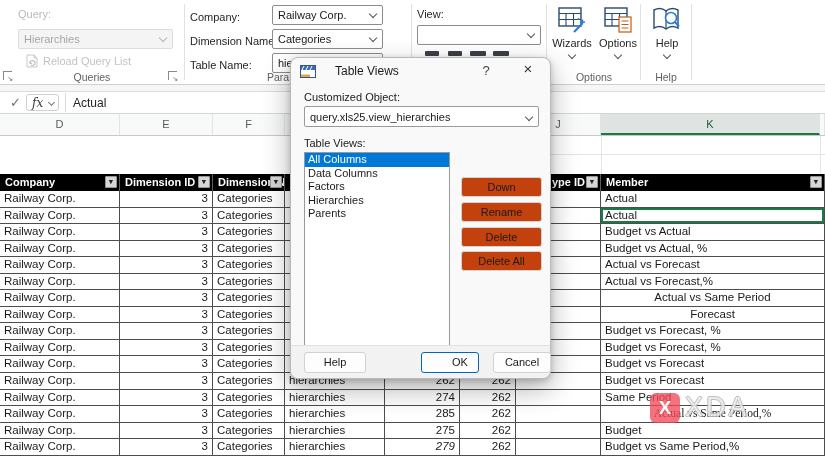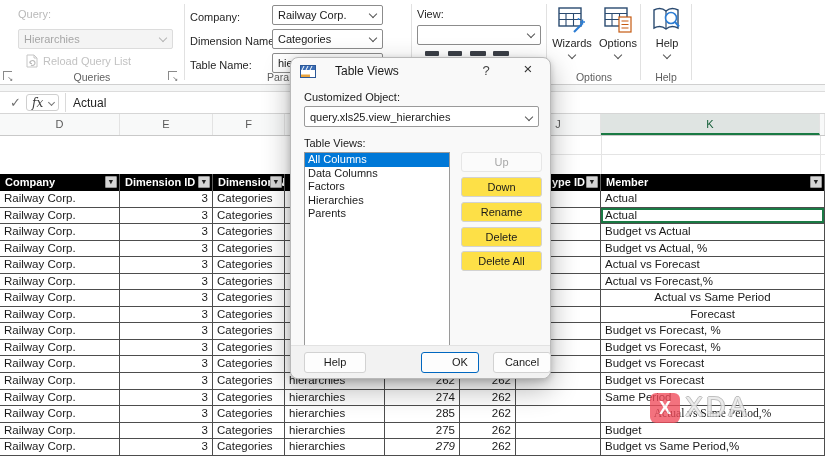--- a/index.html
+++ b/index.html
@@ -54,21 +54,21 @@
   
   .dialog { position:absolute; left:290px; top:57px; width:261px; height:322px; background:#f9f9f9; border:1px solid #b9b9b9; border-radius:8px; box-shadow:0 10px 28px rgba(0,0,0,0.30), 0 2px 6px rgba(0,0,0,0.18); z-index:20; }
   .dtitle { position:absolute; left:0; top:0; width:100%; height:26px; display:flex; align-items:center; padding-left:9px; gap:19px; font-size:12px; color:#1a1a1a; }
   .dhelp { position:absolute; right:56px; top:5px; font-size:13px; color:#444; width:16px; text-align:center; }
   .dclose { position:absolute; right:12px; top:2px; font-size:15px; color:#333; width:20px; text-align:center; }
   .dlabel { position:absolute; font-size:11px; color:#1a1a1a; }
   .dselect { position:absolute; left:13px; top:48px; width:235px; height:21px; background:#fff; border:1px solid #9a9a9a; border-radius:2px; font-size:11px; padding:4px 18px 0 5px; white-space:nowrap; overflow:hidden; }
   .listbox { position:absolute; left:13px; top:94px; width:146px; height:200px; background:#fff; border:1px solid #9a9a9a; overflow:hidden; }
   .lb-item { height:13.5px; font-size:11px; padding:0 0 0 3px; line-height:13.5px; white-space:nowrap; }
   .lb-item.sel { background:#0078d7; color:#fff; }
-  .dbtn { position:absolute; left:170px; width:81px; height:20px; background:#fde047; border:1px solid #d2d2d2; border-radius:3px; font-size:11px; text-align:center; line-height:18px; color:#1a1a1a; }
+  .dbtn { position:absolute; left:170px; width:81px; height:20px; background:#c2410c; border:1px solid #d2d2d2; border-radius:3px; font-size:11px; text-align:center; line-height:18px; color:#1a1a1a; }
   .dbtn.disabled { color:#a8a8a8; border-color:#e6e6e6; background:#fbfbfb; }
   .dfooter { position:absolute; left:0; bottom:0; width:100%; height:33px; background:#f2f2f2; border-top:1px solid #e2e2e2; border-radius:0 0 8px 8px; }
   .fbtn { position:absolute; top:6px; height:21px; background:#fdfdfd; border:1px solid #d2d2d2; border-radius:3px; font-size:11px; text-align:center; line-height:19px; }
   .fbtn.ok { border:1px solid #0067c0;padding-left:20px; }
 
   
   .watermark { position:absolute; left:650px; top:392px; display:flex; align-items:center; gap:5px; z-index:6; opacity:0.85; }
   .wm-badge { width:30px; height:30px; border-radius:6px; background:rgba(240,75,90,0.92); color:#fff; font-weight:bold; font-size:18px; text-align:center; line-height:30px; }
   .wm-text { font-size:27px; font-weight:normal; letter-spacing:3px; color:rgba(255,255,255,0.70);
              text-shadow:1px 0 0 #b5b5b5, -1px 0 0 #b5b5b5, 0 1px 0 #b5b5b5, 0 -1px 0 #b5b5b5; }
@@ -409,21 +409,20 @@
 
   <div class="dlabel" style="left:13px; top:79px">Table Views:</div>
   <div class="listbox">
     <div class="lb-item sel">All Columns</div>
     <div class="lb-item">Data Columns</div>
     <div class="lb-item">Factors</div>
     <div class="lb-item">Hierarchies</div>
     <div class="lb-item">Parents</div>
   </div>
 
-  <div class="dbtn disabled" style="top:94px">Up</div>
   <div class="dbtn" style="top:119px">Down</div>
   <div class="dbtn" style="top:144px">Rename</div>
   <div class="dbtn" style="top:169px">Delete</div>
   <div class="dbtn" style="top:193px">Delete All</div>
 
   <div class="dfooter">
     <div class="fbtn" style="left:13px; width:62px">Help</div>
     <div class="fbtn ok" style="left:130px; width:58px">OK</div>
     <div class="fbtn" style="left:202px; width:58px">Cancel</div>
   </div>

